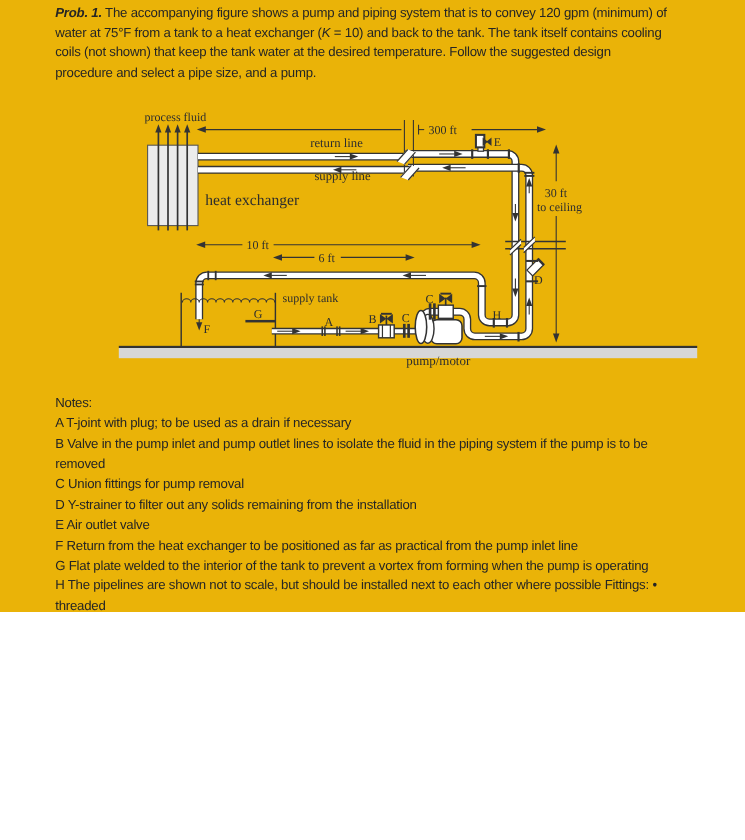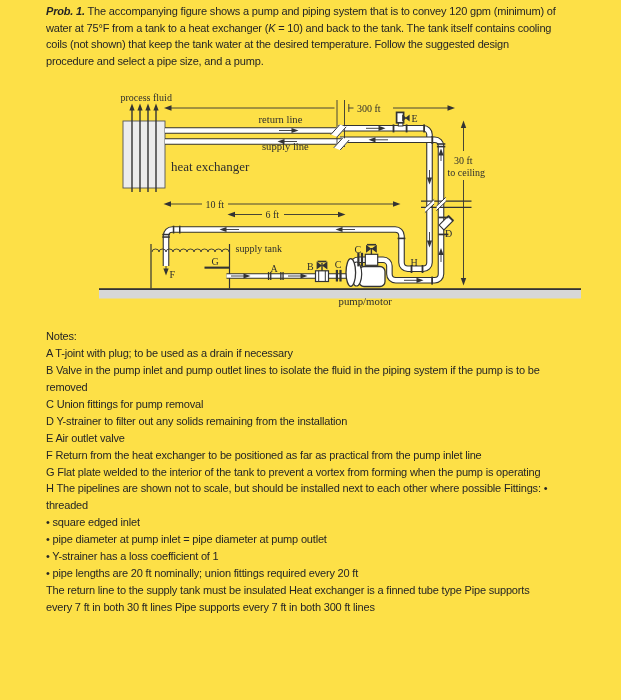--- a/index.html
+++ b/index.html
@@ -1,16 +1,16 @@
 <!DOCTYPE html>
 <html><head>
 <meta charset="utf-8">
 <style>
   html,body{margin:0;padding:0;background:#fff;}
-  #page{position:relative;width:621px;height:700px;background:#fde047;overflow:hidden;
+  #page{position:relative;width:621px;height:510px;background:#eab308;overflow:hidden;
         font-family:"Liberation Sans",sans-serif;color:#222;}
   .tx{position:absolute;left:46px;white-space:nowrap;font-size:11px;letter-spacing:-0.18px;color:#252525;}
   svg text{fill:#2e2e2e;font-family:"Liberation Serif",serif;font-size:10px;}
   .pb{fill:none;stroke:#333;stroke-width:6.6;}
   .pw{fill:none;stroke:#fff;stroke-width:4.4;}
   .sb{fill:none;stroke:#333;stroke-width:5.6;}
   .sw{fill:none;stroke:#fff;stroke-width:3.4;}
   .ln{stroke:#333;stroke-width:0.9;fill:none;}
   .ar{fill:#333;stroke:none;}
   .tk{fill:#333;stroke:none;}

